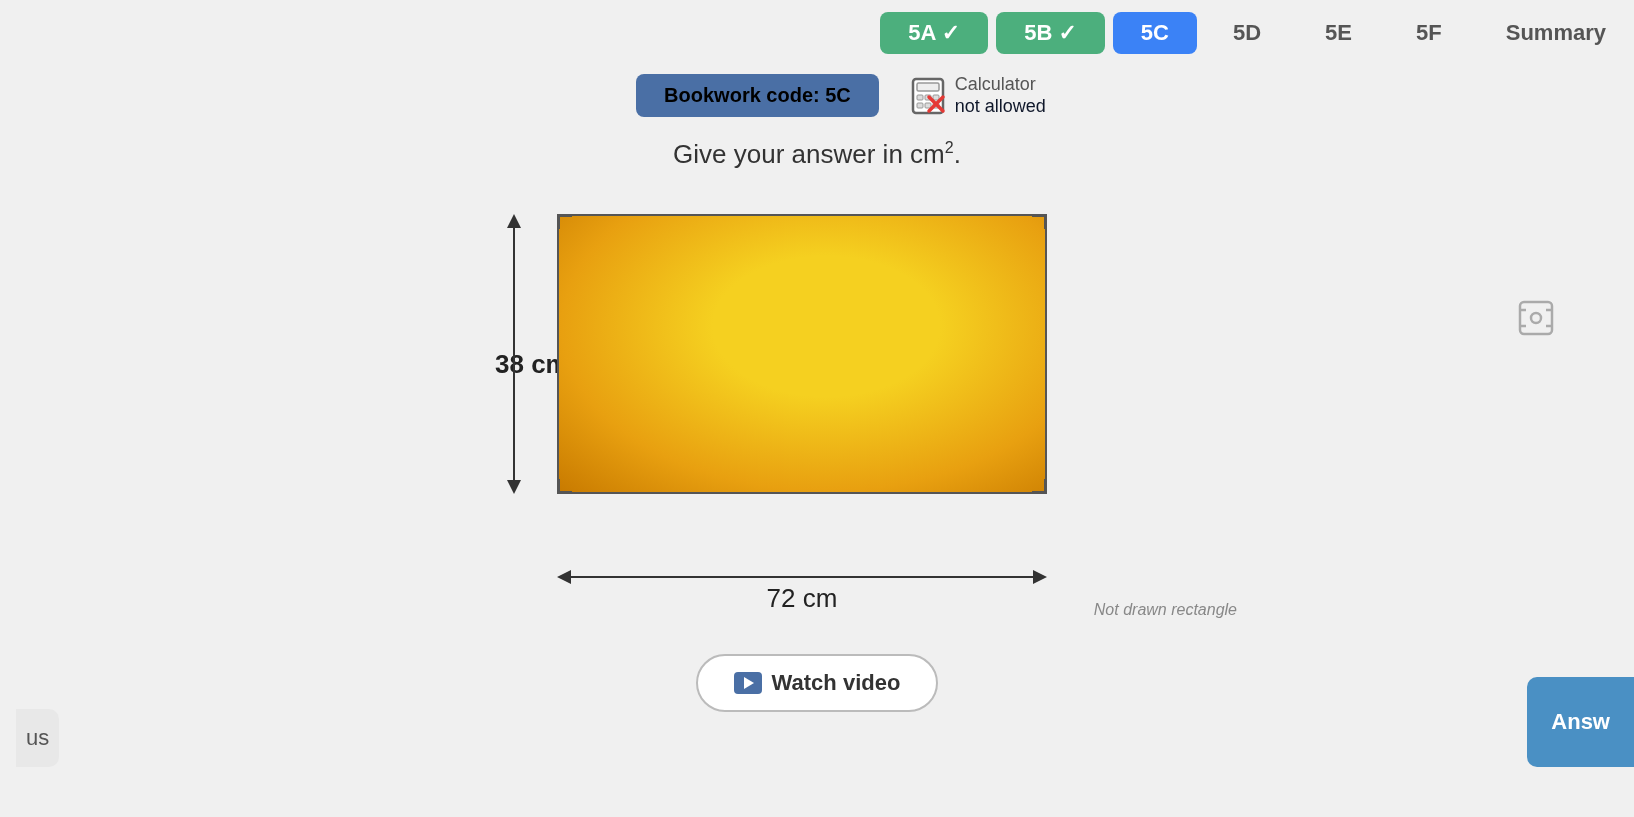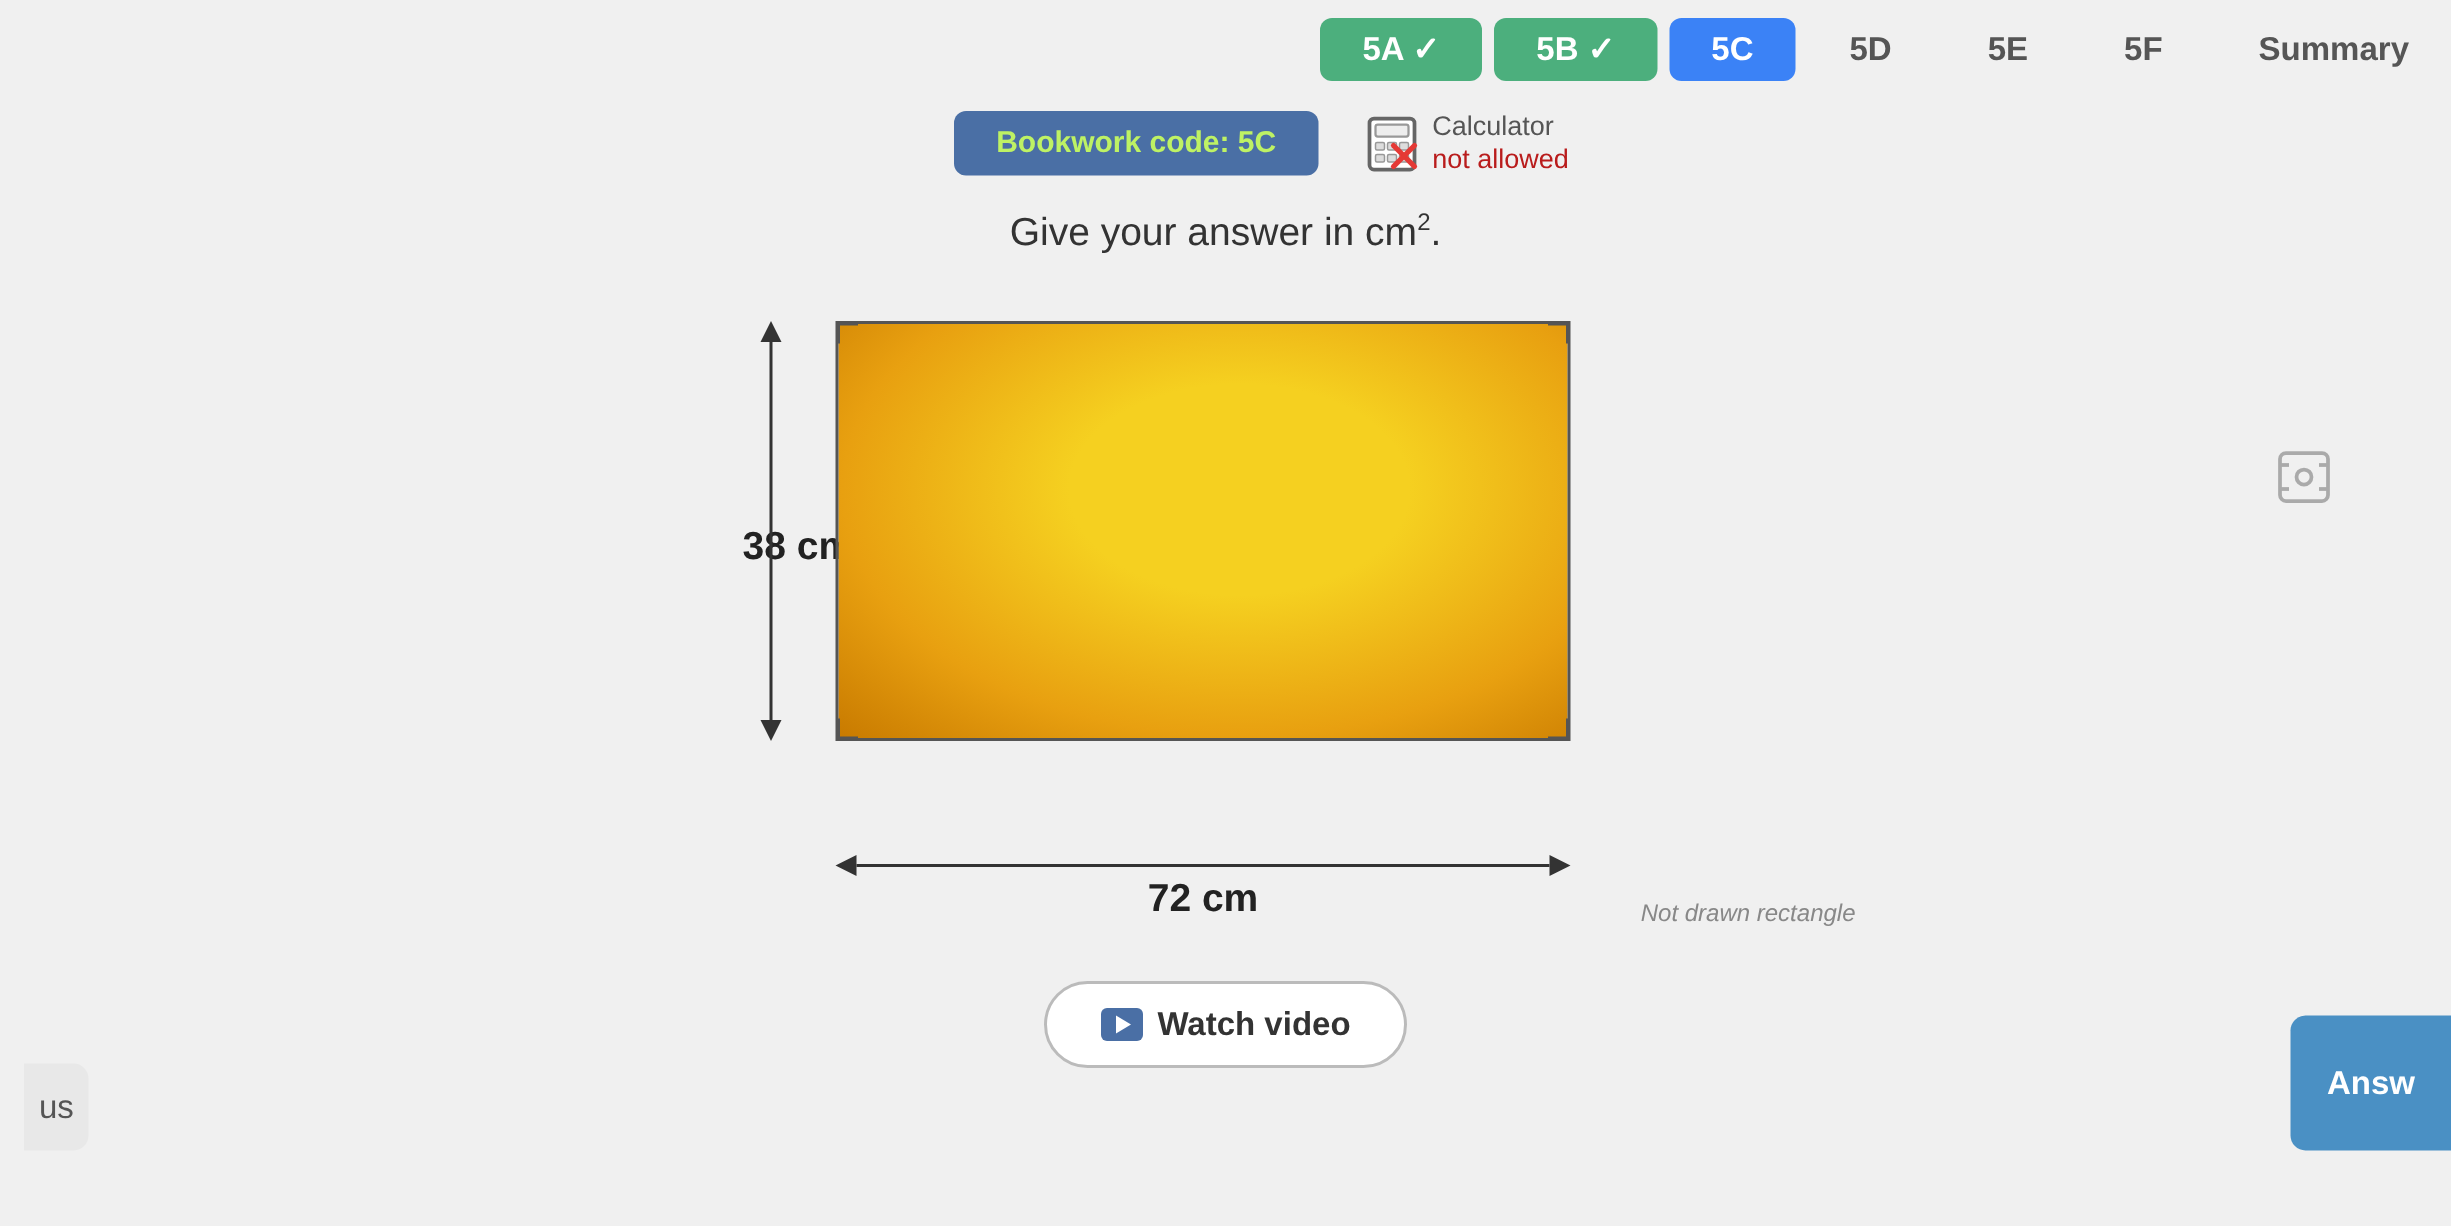--- a/index.html
+++ b/index.html
@@ -47,21 +47,21 @@
     .info-row {
       display: flex;
       justify-content: center;
       align-items: center;
       gap: 30px;
       margin: 10px 0 18px 0;
     }
 
     .bookwork-badge {
       background: #4a6fa5;
-      color: #bef264;
+      color: #000000;
       padding: 10px 28px;
       border-radius: 8px;
       font-size: 20px;
       font-weight: 600;
       margin-left: 48px;
     }
 
     .calculator-info {
       display: flex;
       align-items: center;
@@ -220,21 +220,21 @@
       border-left: 14px solid #333;
     }
 
     .bottom-label {
       position: absolute;
       bottom: -80px;
       left: 80px;
       width: 490px;
       text-align: center;
       font-size: 26px;
-      font-weight: 700;
+      font-weight: 400;
       color: #222;
     }
 
     .not-drawn {
       position: absolute;
       bottom: -85px;
       right: -80px;
       font-size: 16px;
       color: #888;
       font-style: italic;
@@ -346,21 +346,21 @@
         <rect x="8" y="26" width="6" height="5" rx="1" fill="#ddd" stroke="#999" stroke-width="1"></rect>
         <rect x="16" y="26" width="6" height="5" rx="1" fill="#ddd" stroke="#999" stroke-width="1"></rect>
         <rect x="24" y="26" width="6" height="5" rx="1" fill="#ddd" stroke="#999" stroke-width="1"></rect>
 
         <line x1="20" y1="20" x2="34" y2="34" stroke="#e53935" stroke-width="3.5" stroke-linecap="round"></line>
         <line x1="34" y1="20" x2="20" y2="34" stroke="#e53935" stroke-width="3.5" stroke-linecap="round"></line>
       </svg>
     </div>
     <div>
       <div style="font-size:18px;color:#555;line-height:1.2;">Calculator</div>
-      <div style="font-size:18px;color:#b91c1c;line-height:1.2;">not allowed</div>
+      <div style="font-size:18px;color:#0f172a;line-height:1.2;">not allowed</div>
     </div>
   </div>
 </div>
 
 <div class="question-text">
   <div>
     <span>Give your answer in cm</span><sup>2</sup><span>.</span>
   </div>
 </div>
 

